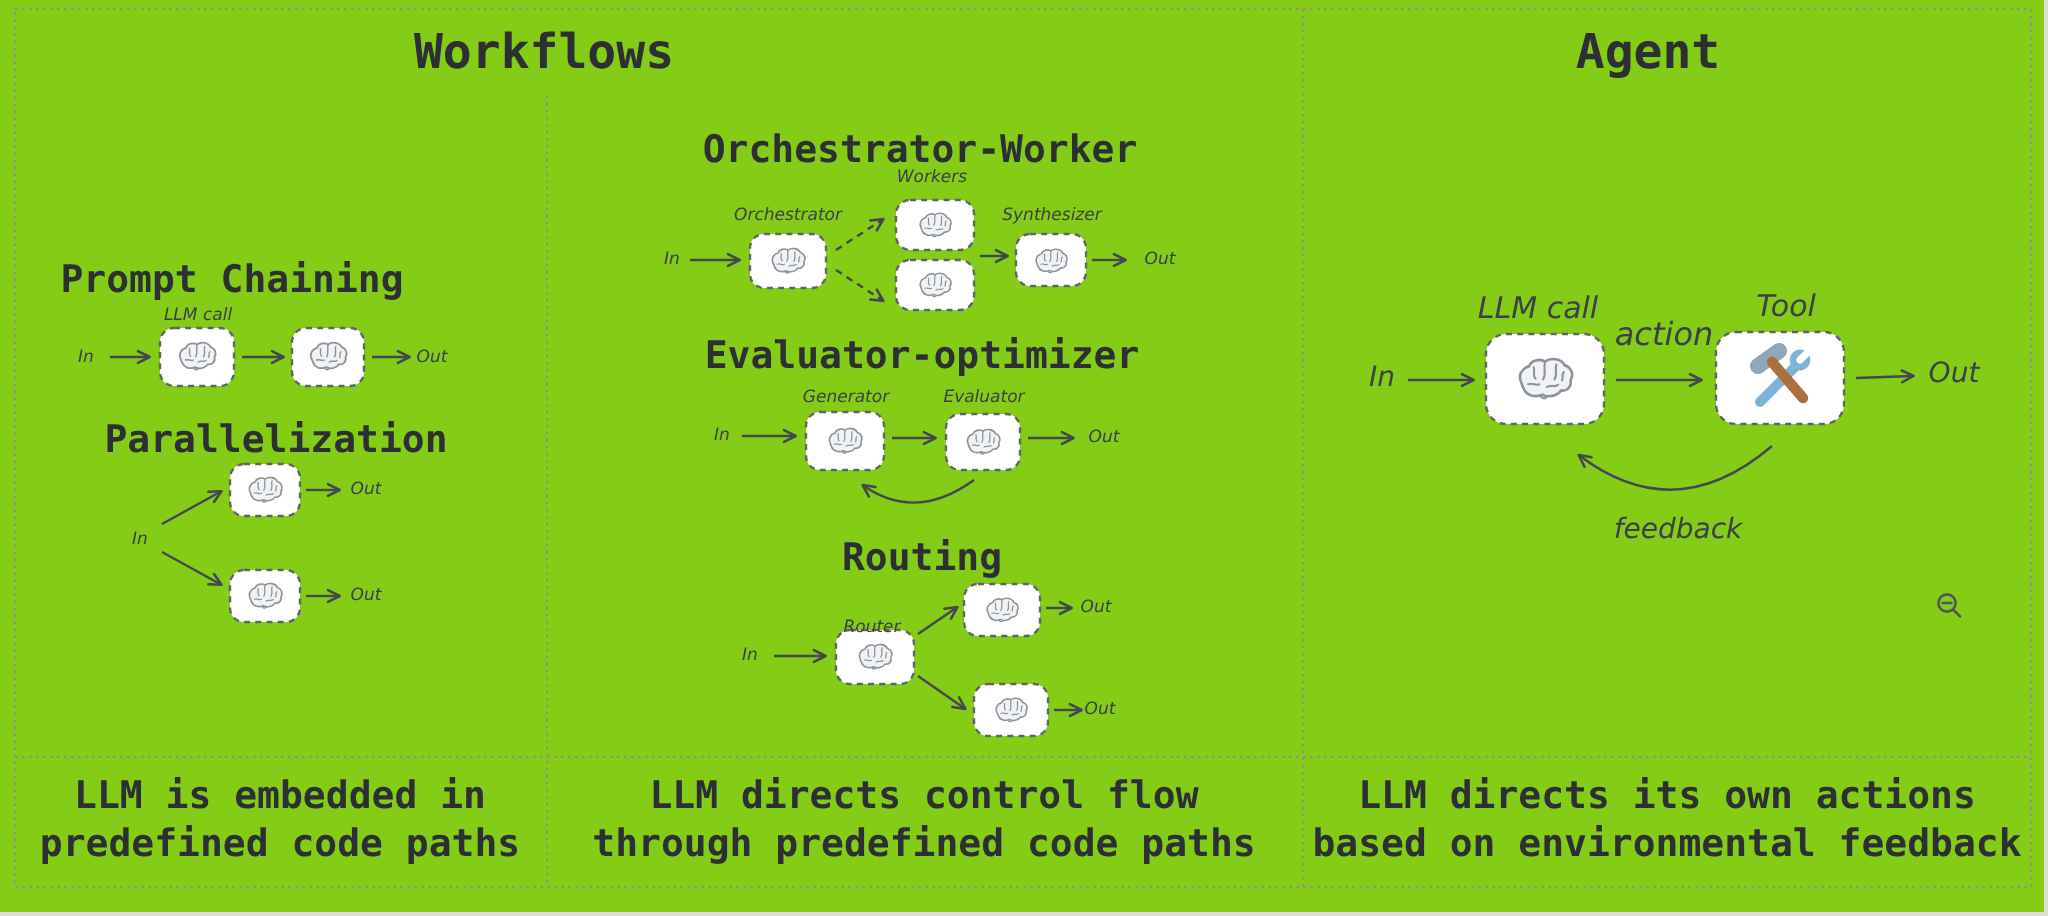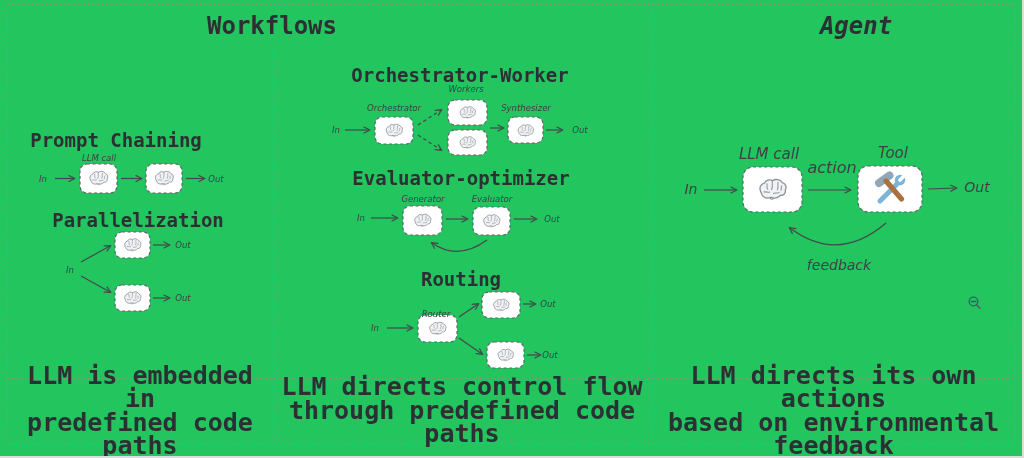--- a/index.html
+++ b/index.html
@@ -1,17 +1,17 @@
 <!DOCTYPE html>
 <html><head>
 <meta charset="utf-8">
 <style>
   html,body{margin:0;padding:0;background:#ffffff;}
   body{width:1024px;height:458px;overflow:hidden;}
-  .stage{position:relative;width:1024px;height:458px;background:#22c55e;
+  .stage{position:relative;width:1024px;height:458px;background:#84cc16;
          font-family:"DejaVu Sans",sans-serif;}
   .edge-right{position:absolute;right:0;top:0;width:2px;height:100%;background:#dcdcdc;}
   .edge-bottom{position:absolute;left:0;bottom:0;width:100%;height:2px;background:#dcdcdc;}
   svg.art{position:absolute;left:0;top:0;}
   svg .box{fill:#ffffff;stroke:#60656c;stroke-width:1.2;stroke-dasharray:3 2.6;}
   svg .arrow{fill:none;stroke:#43484e;stroke-width:1.2;marker-end:url(#arrowhead);}
   svg .arrow-dashed{stroke-dasharray:3.5 2.8;}
   .lbl{position:absolute;transform:translate(-50%,-50%);white-space:nowrap;
        font-family:"DejaVu Sans",sans-serif;font-style:italic;color:#3c4147;}
   .hand8{font-size:8.5px;text-align:right;}
@@ -19,21 +19,21 @@
   .hand14{font-size:14px;}
   .hand15{font-size:15px;}
   .head{position:absolute;transform:translate(-50%,-50%);white-space:nowrap;
         font-family:"DejaVu Sans Mono","Liberation Mono",monospace;
         font-weight:700;font-style:normal;color:#2c3034;}
   .head24{font-size:24px;}
   .head19{font-size:19px;}
   .caption{position:absolute;top:379px;height:63px;display:flex;flex-direction:column;
            justify-content:center;align-items:center;text-align:center;
            font-family:"DejaVu Sans Mono","Liberation Mono",monospace;
-           font-weight:700;font-size:25px;line-height:23.5px;color:#2c3034;}
+           font-weight:700;font-size:19px;line-height:23.5px;color:#2c3034;}
 </style>
 </head>
 <body>
 
 <div class="stage">
 
   <svg class="art" width="1024" height="458" viewBox="0 0 1024 458">
     <defs>
       <marker id="arrowhead" viewBox="0 0 10 10" refX="7.5" refY="5" markerWidth="7" markerHeight="7" orient="auto-start-reverse">
         <path d="M1.5,1.5 L8.5,5 L1.5,8.5" fill="none" stroke="#43484e" stroke-width="1.5" stroke-linecap="round" stroke-linejoin="round"></path>
@@ -131,21 +131,21 @@
       <path class="arrow" d="M886,223 Q838,264 790,228"></path>
       <g stroke="#50555b" fill="none" stroke-width="1.3" stroke-linecap="round">
         <circle cx="973.5" cy="301.5" r="4.3"></circle>
         <line x1="971.3" y1="301.5" x2="975.7" y2="301.5"></line>
         <line x1="976.6" y1="304.8" x2="980" y2="308.2"></line>
       </g>
     </g>
   </svg>
 
   <span class="head head24" style="left:272px;top:26px;">Workflows</span>
-  <span class="head head24" style="left:856px;top:26px;font-style:italic;">Agent</span>
+  <span class="head head24" style="left:824px;top:26px;">Agent</span>
 
   <span class="head head19" style="left:116px;top:140px;">Prompt Chaining</span>
   <span class="head head19" style="left:138px;top:220px;">Parallelization</span>
   <span class="head head19" style="left:460px;top:75px;">Orchestrator-Worker</span>
   <span class="head head19" style="left:461px;top:178px;">Evaluator-optimizer</span>
   <span class="head head19" style="left:461px;top:279px;">Routing</span>
 
   <span class="lbl hand8" style="left:99px;top:158px;">LLM call</span>
   <span class="lbl hand8" style="left:43px;top:179px;">In</span>
   <span class="lbl hand8" style="left:216px;top:179px;">Out</span>

